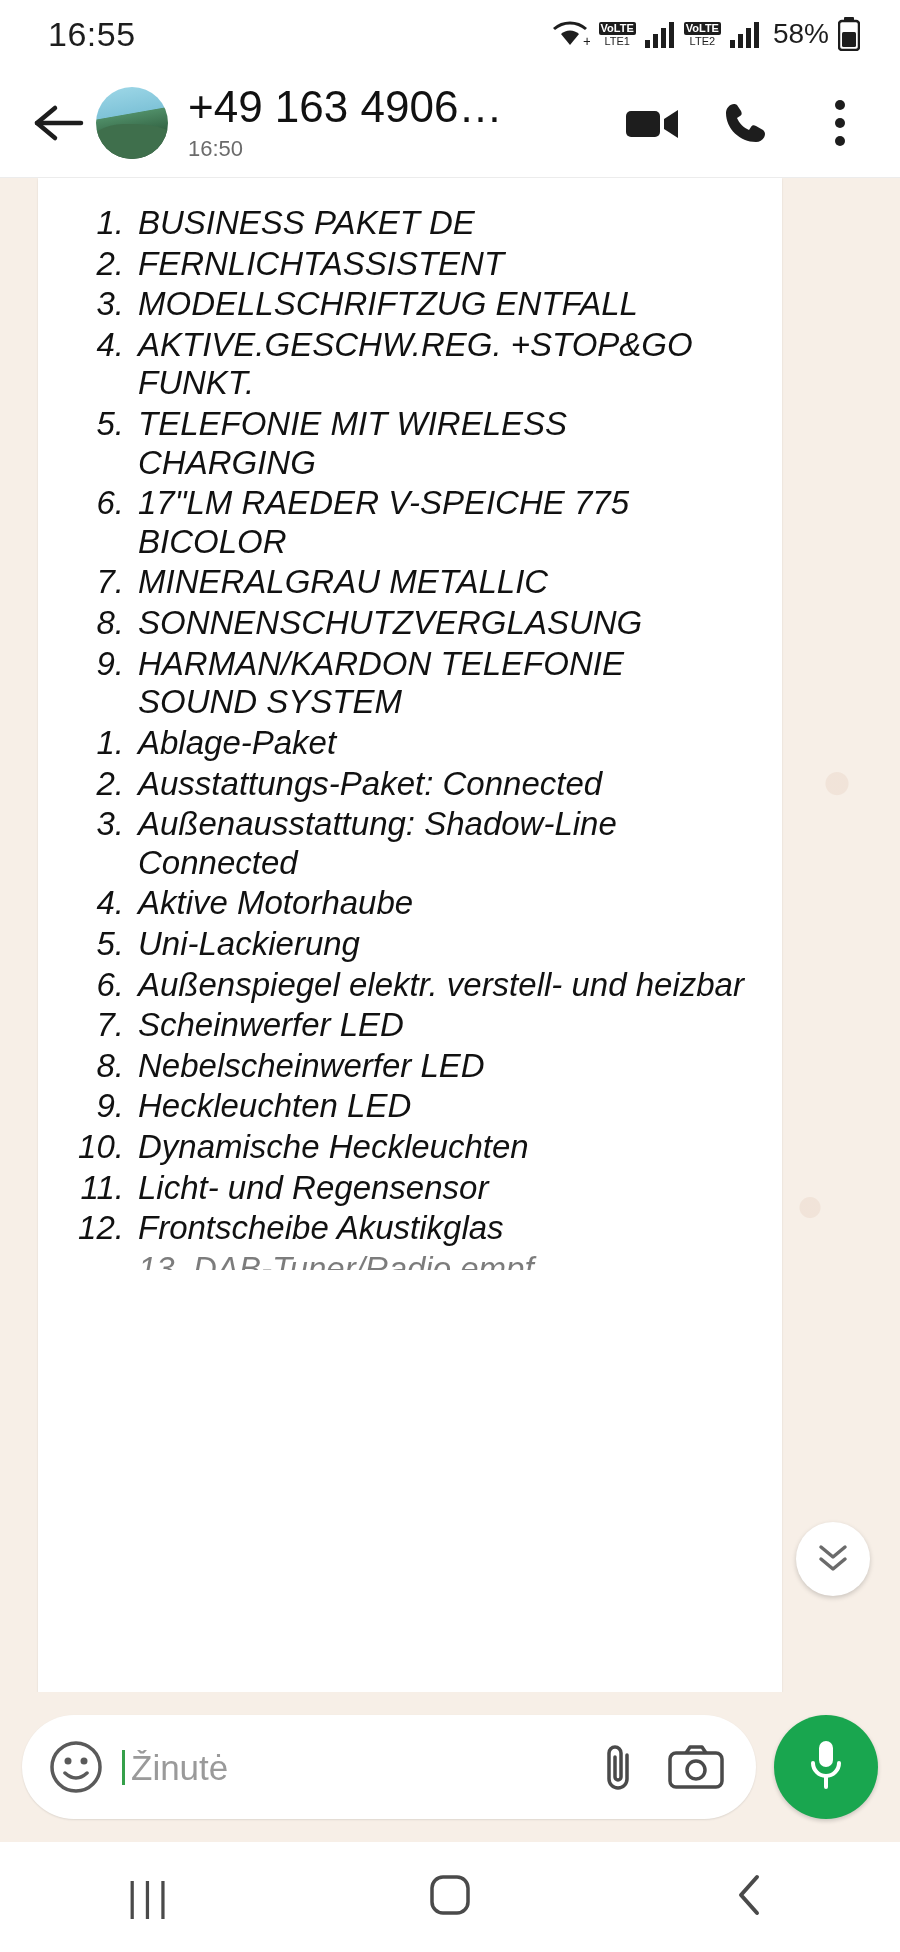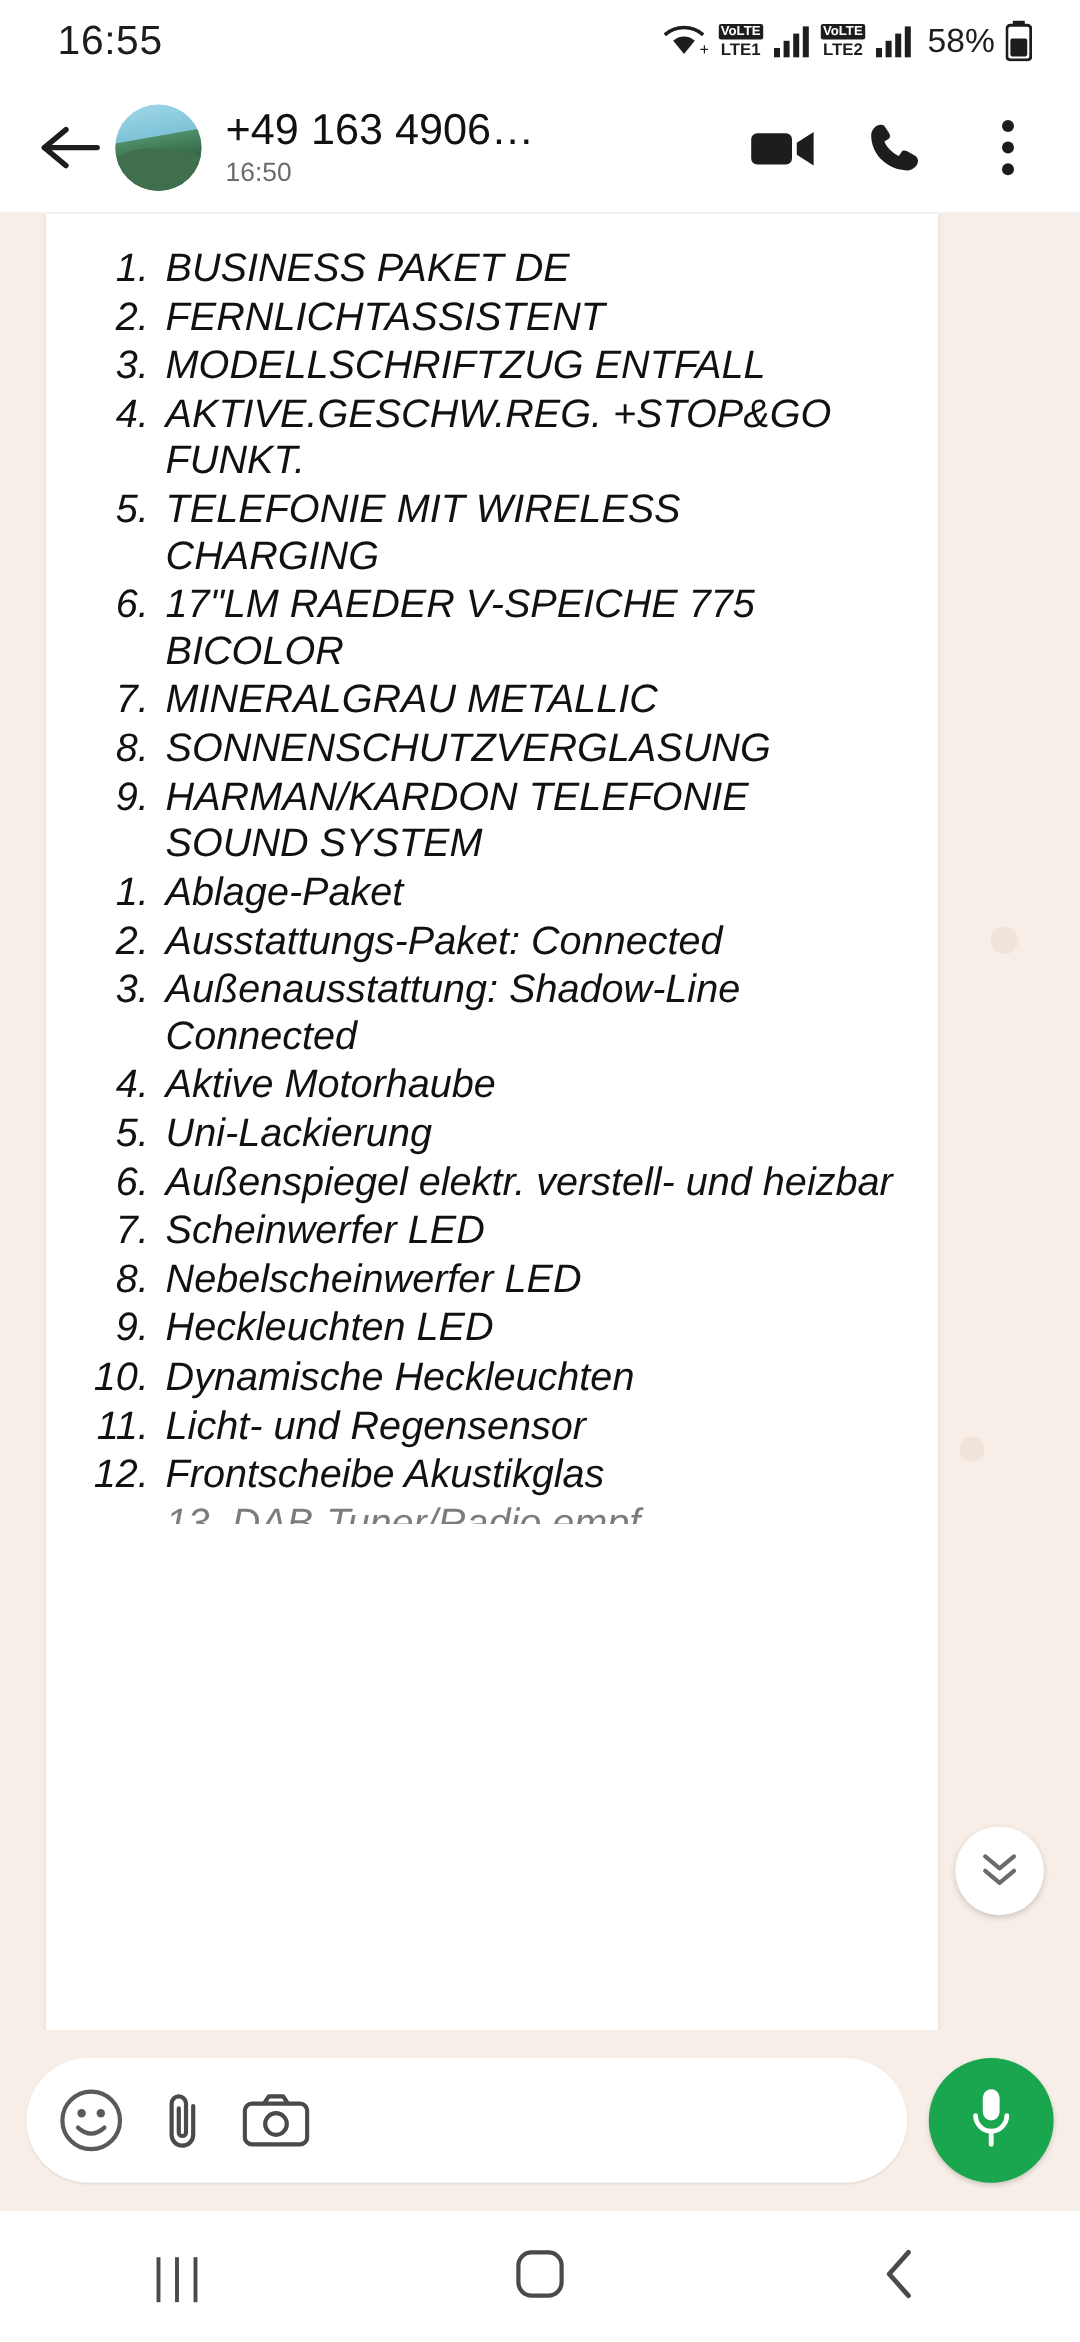--- a/index.html
+++ b/index.html
@@ -48,22 +48,22 @@
   }
   .volte-badge .vo {
     font-size: 11px;
     font-weight: bold;
     background: #1d1d1d;
     color: #fff;
     border-radius: 2px;
     padding: 1px 2px;
   }
   .volte-badge .lte {
-    font-size: 14px;
-    font-weight: bold;
+    font-size: 11px;
+    font-weight: normal;
     color: #1d1d1d;
     margin-top: 1px;
   }
   .battery-pct {
     font-size: 28px;
     color: #1d1d1d;
     margin-left: 4px;
   }
 
   
@@ -97,21 +97,21 @@
     width: 120%; height: 50%;
     background: #3f6f4c;
     border-radius: 40% 50% 0 0 / 60% 40% 0 0;
   }
   .contact-block {
     margin-left: 20px;
     flex: 1 1 auto;
     min-width: 0;
   }
   .contact-name {
-    font-size: 36px;
+    font-size: 44px;
     color: #111;
     white-space: nowrap;
     overflow: hidden;
     text-overflow: ellipsis;
     line-height: 1.1;
   }
   .contact-sub {
     font-size: 22px;
     color: #6b6b6b;
     margin-top: 4px;
@@ -409,20 +409,21 @@
   <div class="inputbar">
     <div class="input-pill">
       <span class="emoji-btn">
         <svg width="54" height="54" viewBox="0 0 54 54">
           <circle cx="27" cy="27" r="24" fill="none" stroke="#5a5a5a" stroke-width="3.5"></circle>
           <circle cx="19" cy="21" r="3.5" fill="#5a5a5a"></circle>
           <circle cx="35" cy="21" r="3.5" fill="#5a5a5a"></circle>
           <path d="M16 33 Q27 43 38 33" stroke="#5a5a5a" stroke-width="3.5" fill="none" stroke-linecap="round"></path>
         </svg>
       </span>
+      <span class="msg-input">Žinutė</span>
       <span class="pill-icon">
         <svg width="44" height="52" viewBox="0 0 44 52">
           <path d="M31 14 L31 38 a9 9 0 0 1 -18 0 L13 12 a6 6 0 0 1 12 0 L25 36 a3 3 0 0 1 -6 0 L19 16" stroke="#4a4a4a" stroke-width="3.5" fill="none" stroke-linecap="round" stroke-linejoin="round"></path>
         </svg>
       </span>
       <span class="pill-icon">
         <svg width="56" height="46" viewBox="0 0 56 46">
           <rect x="2" y="9" width="52" height="34" rx="6" fill="none" stroke="#4a4a4a" stroke-width="3.5"></rect>
           <path d="M18 9 L22 3 L34 3 L38 9" fill="none" stroke="#4a4a4a" stroke-width="3.5" stroke-linejoin="round"></path>
           <circle cx="28" cy="26" r="9" fill="none" stroke="#4a4a4a" stroke-width="3.5"></circle>

